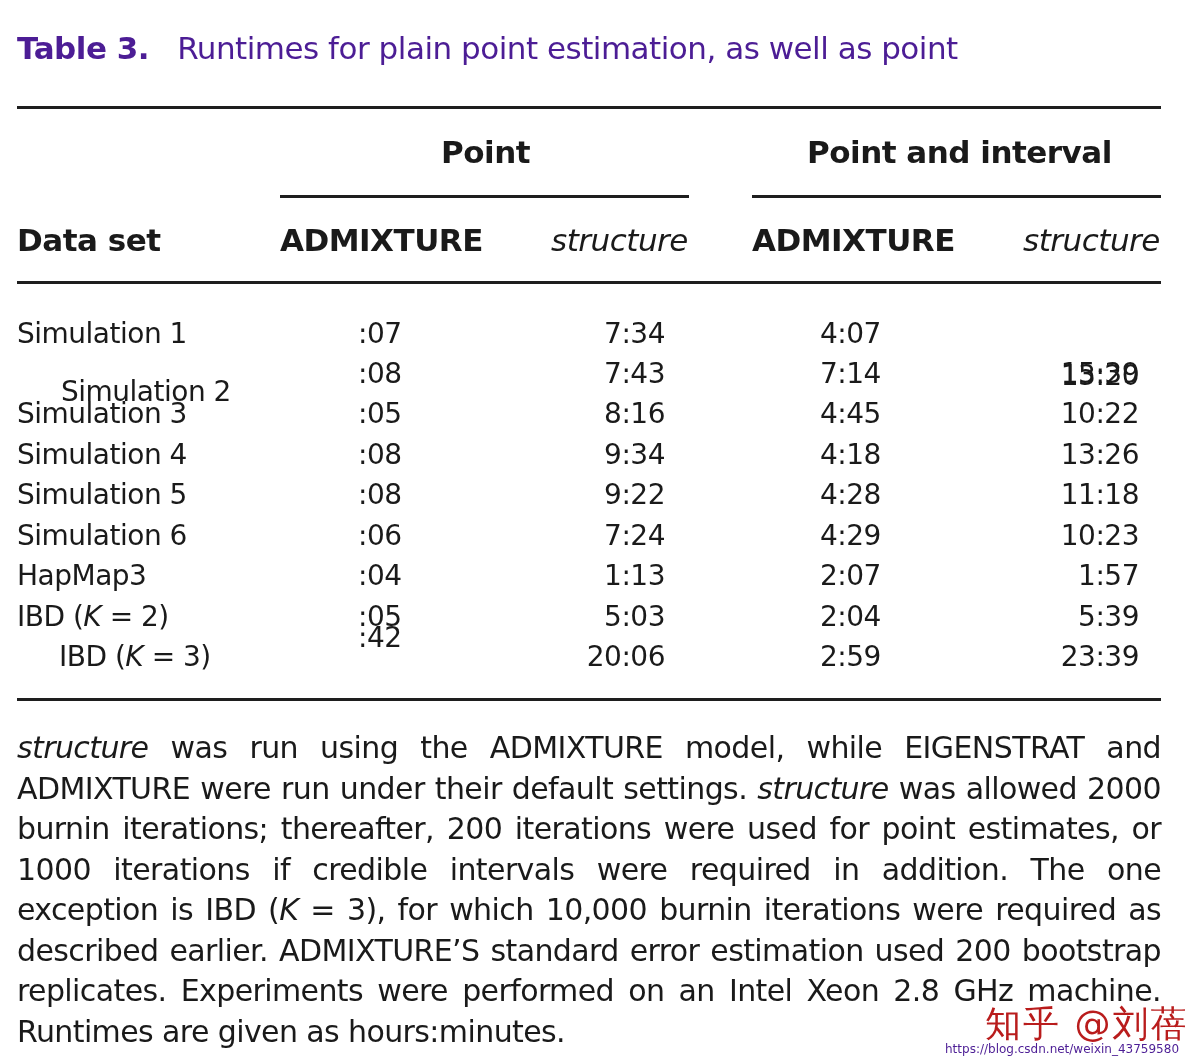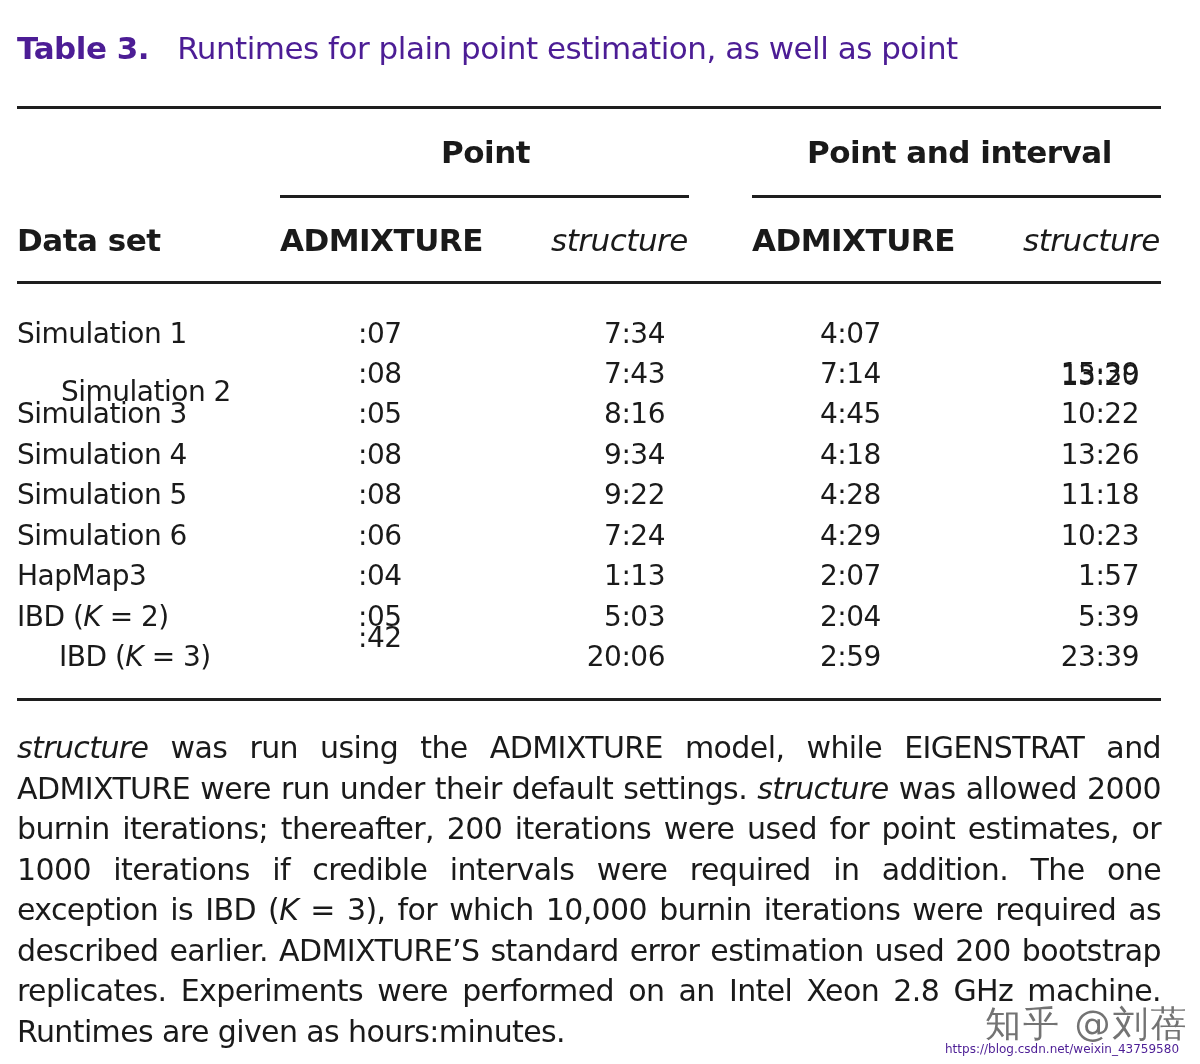--- a/index.html
+++ b/index.html
@@ -7,21 +7,21 @@
          font-family:"DejaVu Sans", sans-serif; color:#1a1a1a; }
   .abs { position:absolute; white-space:nowrap; }
   .title { left:17px; top:28px; font-size:31px; line-height:40px; letter-spacing:-0.5px; color:#4c1d95; }
   .title b { font-weight:bold; }
   .rule { position:absolute; background:#1e1e1e; }
   .hdr { font-size:31px; font-weight:bold; letter-spacing:-0.5px; }
   .it { font-style:italic; font-weight:normal; }
   .cell { font-size:28px; letter-spacing:-0.5px; line-height:40px; }
   .r { text-align:right; }
   .foot { left:17px; width:1144px; font-size:30px; line-height:40.5px; text-align:justify; white-space:normal; letter-spacing:-0.6px; }
-  .wm { color:#737373; font-size:36px; letter-spacing:2px; }
+  .wm { color:#b91c1c; font-size:36px; letter-spacing:2px; }
   .wm2 { color:#4c1d95; font-size:12px; }
 </style>
 </head>
 <body>
 
 <div class="abs title">
   <b>Table 3.</b>&nbsp;&nbsp;&nbsp;<span>Runtimes for plain point estimation, as well as point</span><br>
 </div>
 
 <div class="rule" style="left:17px;top:106px;width:1144px;height:3px;"></div>

